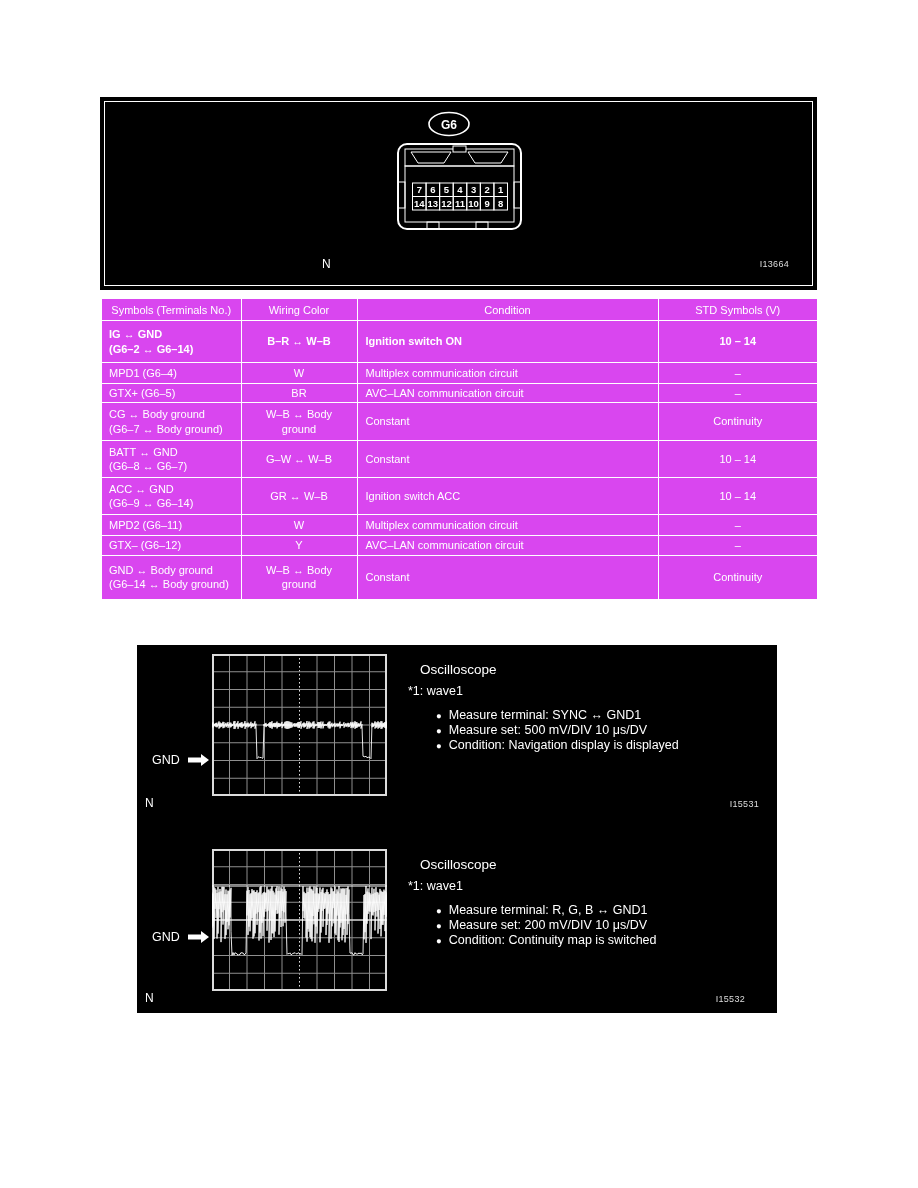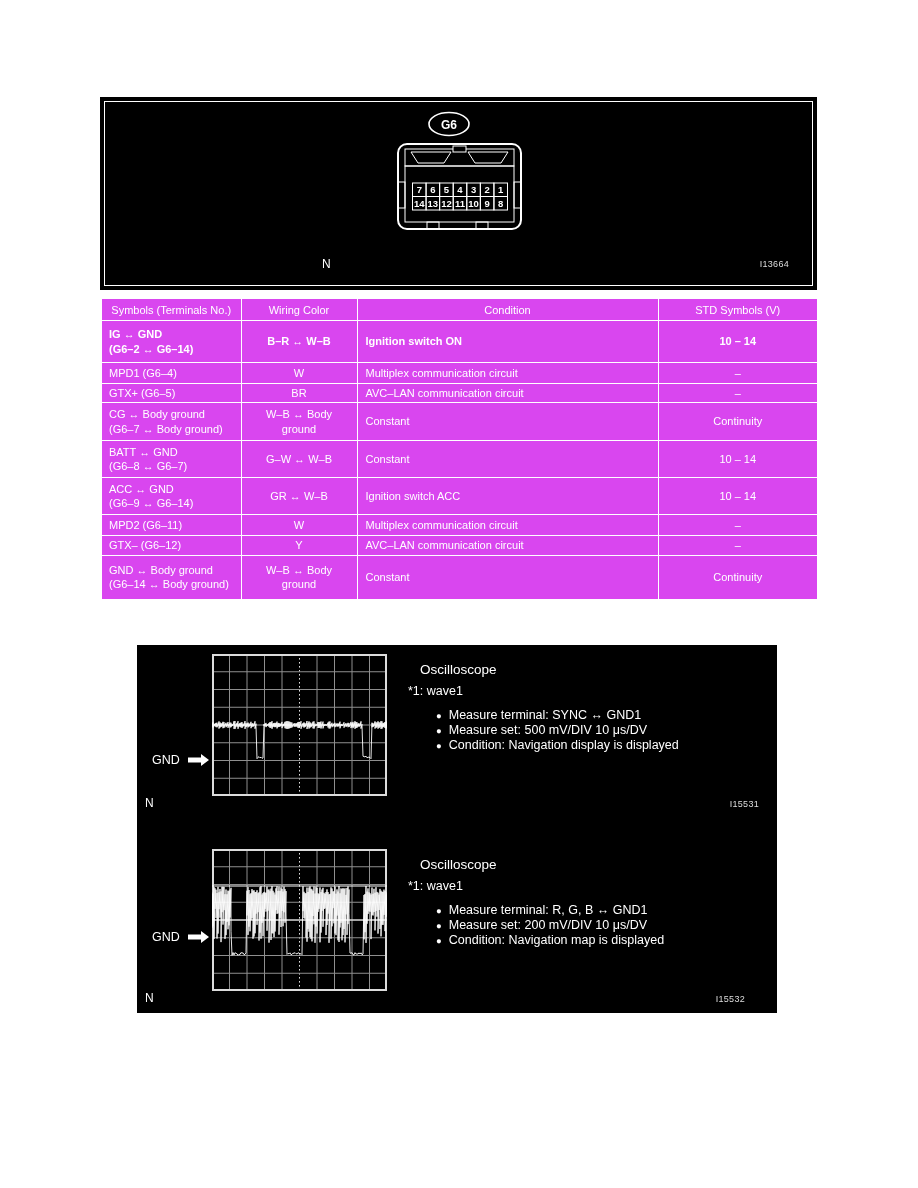--- a/index.html
+++ b/index.html
@@ -259,18 +259,18 @@
     <div class="bullet-line">
       <span class="dot">●</span>
       <span>Measure terminal: R, G, B ↔ GND1</span>
     </div>
     <div class="bullet-line">
       <span class="dot">●</span>
       <span>Measure set: 200 mV/DIV 10 μs/DV</span>
     </div>
     <div class="bullet-line">
       <span class="dot">●</span>
-      <span>Condition: Navigation map is displayed</span>
+      <span>Condition: Continuity map is switched</span>
     </div>
   </div>
   <div class="fig-n" style="left:8px;top:347px">N</div>
   <div class="fig-code" style="right:32px;top:350px">I15532</div>
 </div>
 
 </body></html>

